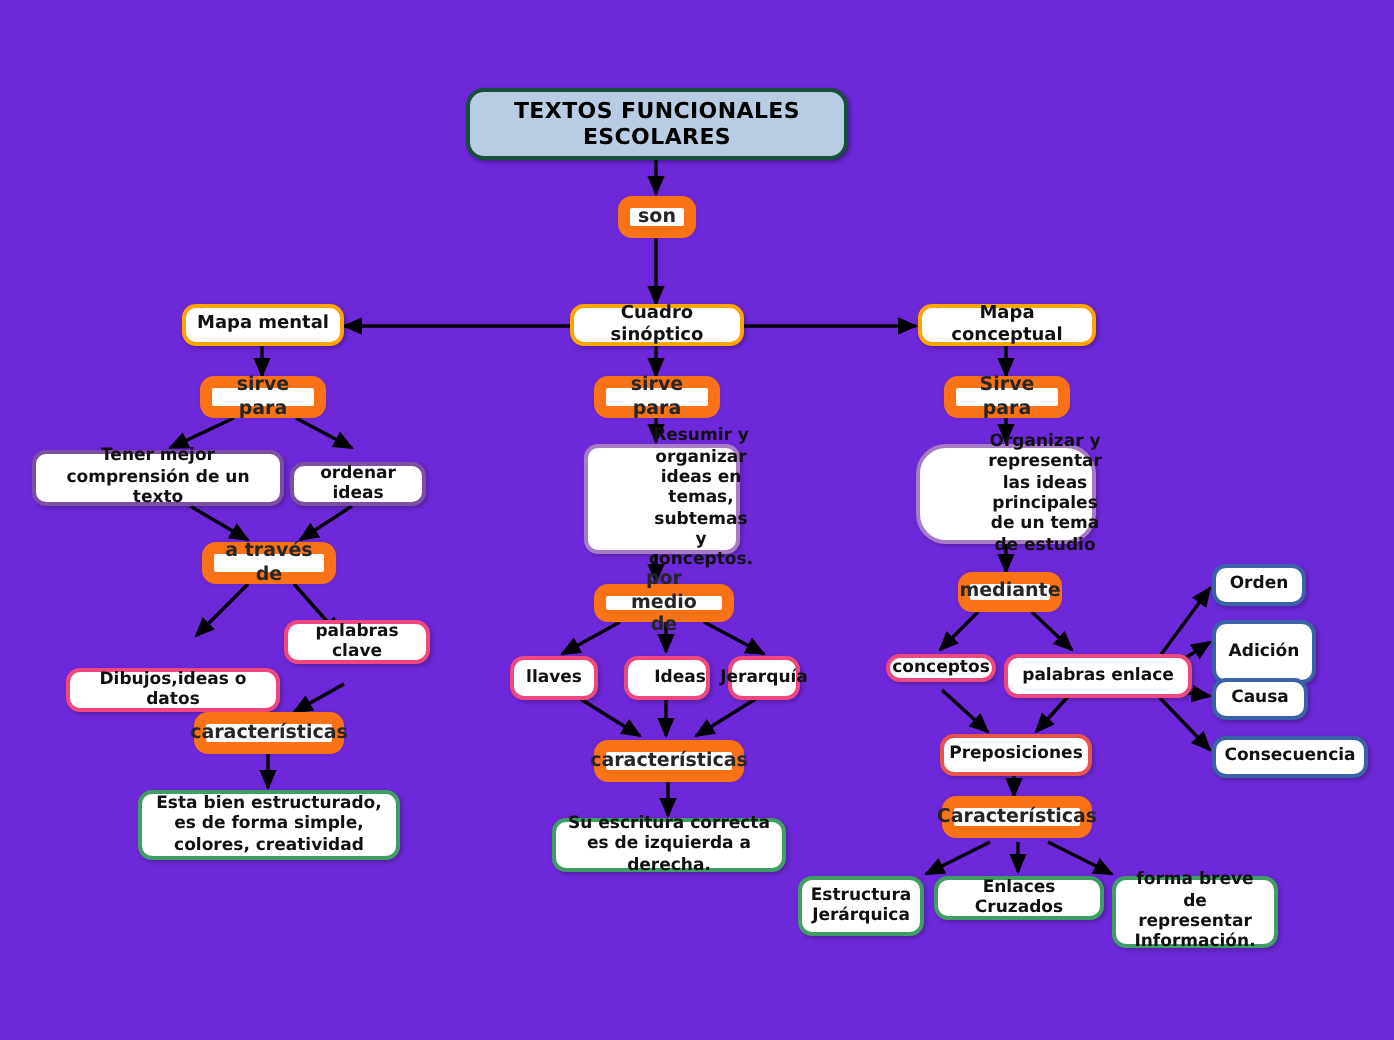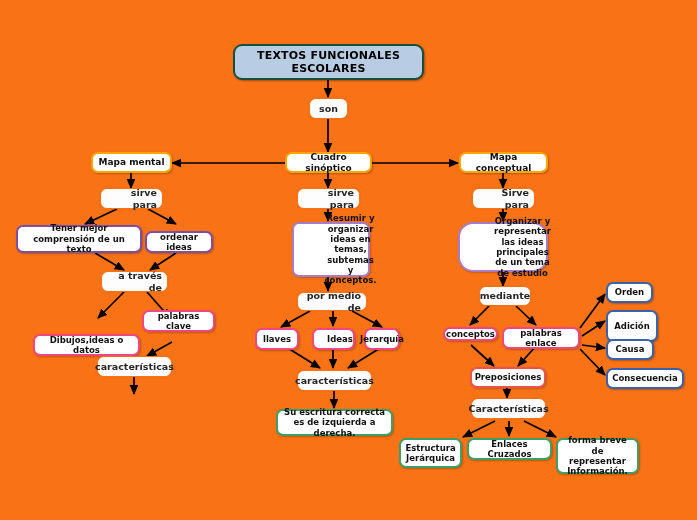--- a/index.html
+++ b/index.html
@@ -7,21 +7,21 @@
     padding: 0;
     background: #ffffff;
   }
   body {
     font-family: "DejaVu Sans", "Liberation Sans", sans-serif;
   }
   #canvas {
     position: relative;
     width: 697px;
     height: 520px;
-    background: #f97316;
+    background: #6d28d9;
     overflow: hidden;
   }
   svg#edges {
     position: absolute;
     left: 0;
     top: 0;
     width: 697px;
     height: 520px;
     pointer-events: none;
   }
@@ -44,27 +44,26 @@
   .n-title {
     background: #b8cce4;
     border: 2px solid #14503c;
     font-size: 11px;
     letter-spacing: .2px;
     border-radius: 9px;
     box-shadow: 1px 1px 2px rgba(0,0,0,.35);
     color: #000;
   }
   .n-plain {
-    border: 1px solid #f97316;
+    border: 6px solid #f97316;
     background: #fdfdfd;
     font-size: 9.5px;
     font-weight: bold;
     color: #262626;
     box-shadow: 0 0 2px rgba(0,0,0,.10);
-    text-align: right;
   }
   .n-orange {
     border: 2px solid #ffa500;
     font-size: 9px;
     box-shadow: 1px 1px 2px rgba(0,0,0,.28);
   }
   .n-purple {
     border: 2px solid #7d4fa3;
     font-size: 8.5px;
     box-shadow: 1px 1px 2px rgba(0,0,0,.25);
@@ -199,20 +198,23 @@
   </div>
 
   <div class="node n-pink" style="left:142px; top:310px; width:73px; height:22px;">
     <span>palabras clave</span>
   </div>
 
   <div class="node n-plain" style="left:97px; top:356px; width:75px; height:21px;">
     <span>características</span>
   </div>
 
+  <div class="node n-green" style="left:69px; top:395px; width:131px; height:35px;">
+    <span>Esta bien estructurado, es de forma simple, colores, creatividad</span>
+  </div>
 
   <div class="node n-plain" style="left:297px; top:188px; width:63px; height:21px;">
     <span>sirve para</span>
   </div>
 
   <div class="node n-purple-light" style="left:292px; top:222px; width:78px; height:55px;">
     <span>Resumir y organizar ideas en temas, subtemas y conceptos.</span>
   </div>
 
   <div class="node n-plain" style="left:297px; top:292px; width:70px; height:19px;">
@@ -248,21 +250,21 @@
   </div>
 
   <div class="node n-plain" style="left:479px; top:286px; width:52px; height:20px;">
     <span>mediante</span>
   </div>
 
   <div class="node n-pink" style="left:443px; top:327px; width:55px; height:14px;">
     <span>conceptos</span>
   </div>
 
-  <div class="node n-pink" style="left:502px; top:327px; width:78px; height:22px;">
+  <div class="node n-pink" style="left:502px; top:327px; width:94px; height:22px;">
     <span>palabras enlace</span>
   </div>
 
   <div class="node n-red" style="left:470px; top:367px; width:76px; height:21px;">
     <span>Preposiciones</span>
   </div>
 
   <div class="node n-blue" style="left:606px; top:282px; width:47px; height:21px;">
     <span>Orden</span>
   </div>

